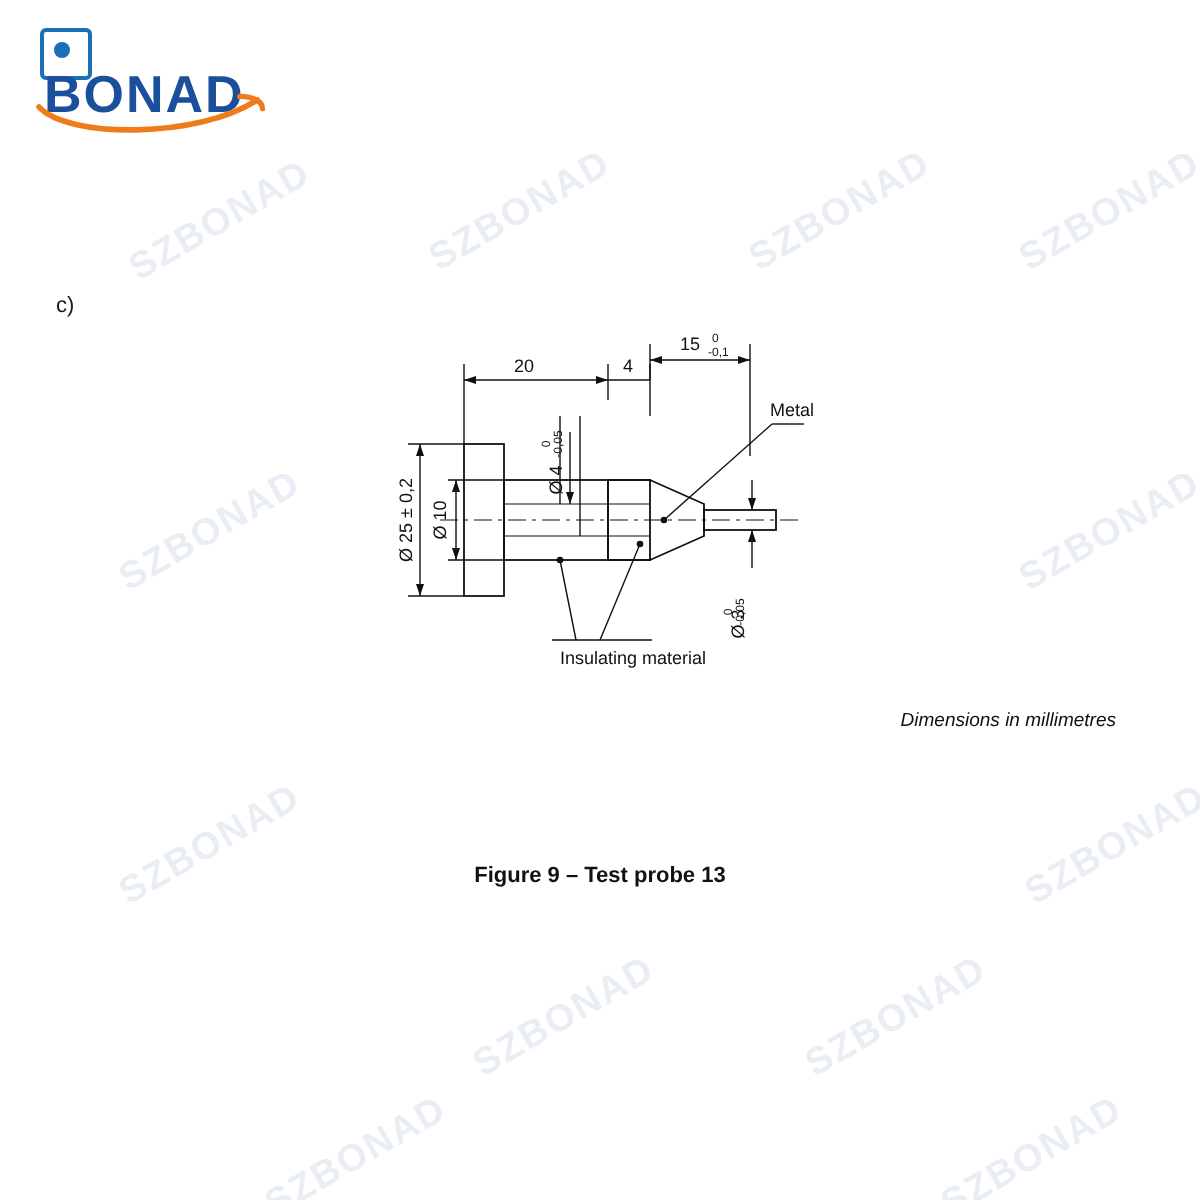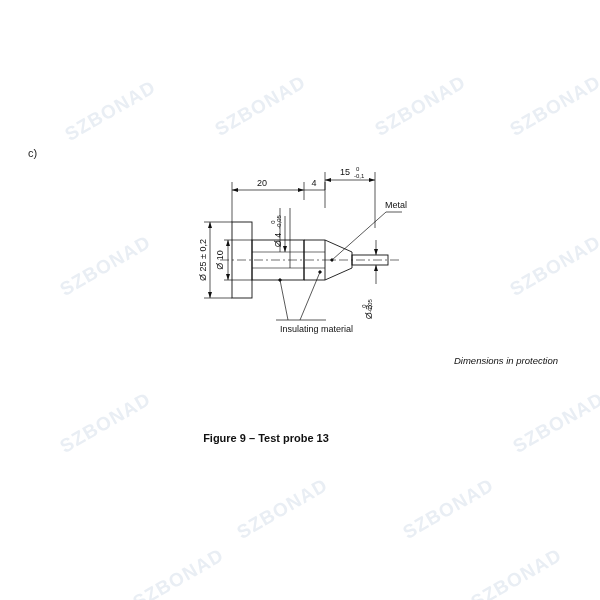--- a/index.html
+++ b/index.html
@@ -110,41 +110,49 @@
     width: 545px;
     font-size: 11px;
     line-height: 16px;
     color: #111111;
     text-align: justify;
   }
   .fig-caption {
     position: absolute;
     left: 0;
     top: 432px;
-    width: 532px;
+    width: 600px;
     text-align: center;
     font-size: 11px;
     font-weight: bold;
     color: #111111;
   }
   svg.drawing {
     position: absolute;
     left: 180px;
     top: 160px;
   }
   svg text {
     font-family: "Liberation Sans", sans-serif;
     fill: #111111;
   }
 </style>
 </head>
 <body>
 
 <div id="page">
 
+  <div class="logo">
+    <div class="logo-mark"></div>
+    <div class="logo-text">BONAD</div>
+    <svg class="logo-swoosh" width="150" height="24" viewBox="0 0 150 24">
+      <path d="M4 8 C 20 26, 95 26, 128 4" stroke="#ef7c1a" stroke-width="3.2" fill="none" stroke-linecap="round"></path>
+      <path d="M118 2 C 126 2, 131 5, 131 9" stroke="#ef7c1a" stroke-width="3" fill="none" stroke-linecap="round"></path>
+    </svg>
+  </div>
 
   <div>
     <div class="wm" style="left:60px;  top:100px;">SZBONAD</div>
     <div class="wm" style="left:210px; top:95px;">SZBONAD</div>
     <div class="wm" style="left:370px; top:95px;">SZBONAD</div>
     <div class="wm" style="left:505px; top:95px;">SZBONAD</div>
     <div class="wm" style="left:55px;  top:255px;">SZBONAD</div>
     <div class="wm" style="left:505px; top:255px;">SZBONAD</div>
     <div class="wm" style="left:55px;  top:412px;">SZBONAD</div>
     <div class="wm" style="left:232px; top:498px;">SZBONAD</div>
@@ -255,16 +263,16 @@
       <g stroke="#111" stroke-width="0.7" fill="none">
         <line x1="100" y1="120" x2="108" y2="160"></line>
         <line x1="140" y1="112" x2="120" y2="160"></line>
         <line x1="96" y1="160" x2="146" y2="160"></line>
         <circle cx="100" cy="120" r="1.3" fill="#111"></circle>
         <circle cx="140" cy="112" r="1.3" fill="#111"></circle>
       </g>
       <text x="100" y="172" font-size="9">Insulating material</text>
     </svg>
 
-    <div class="dims-note">Dimensions in protection</div>
+    <div class="dims-note">Dimensions in millimetres</div>
     <div class="fig-caption">Figure 9 – Test probe 13</div>
   </div>
 </div>
 
 </body></html>

